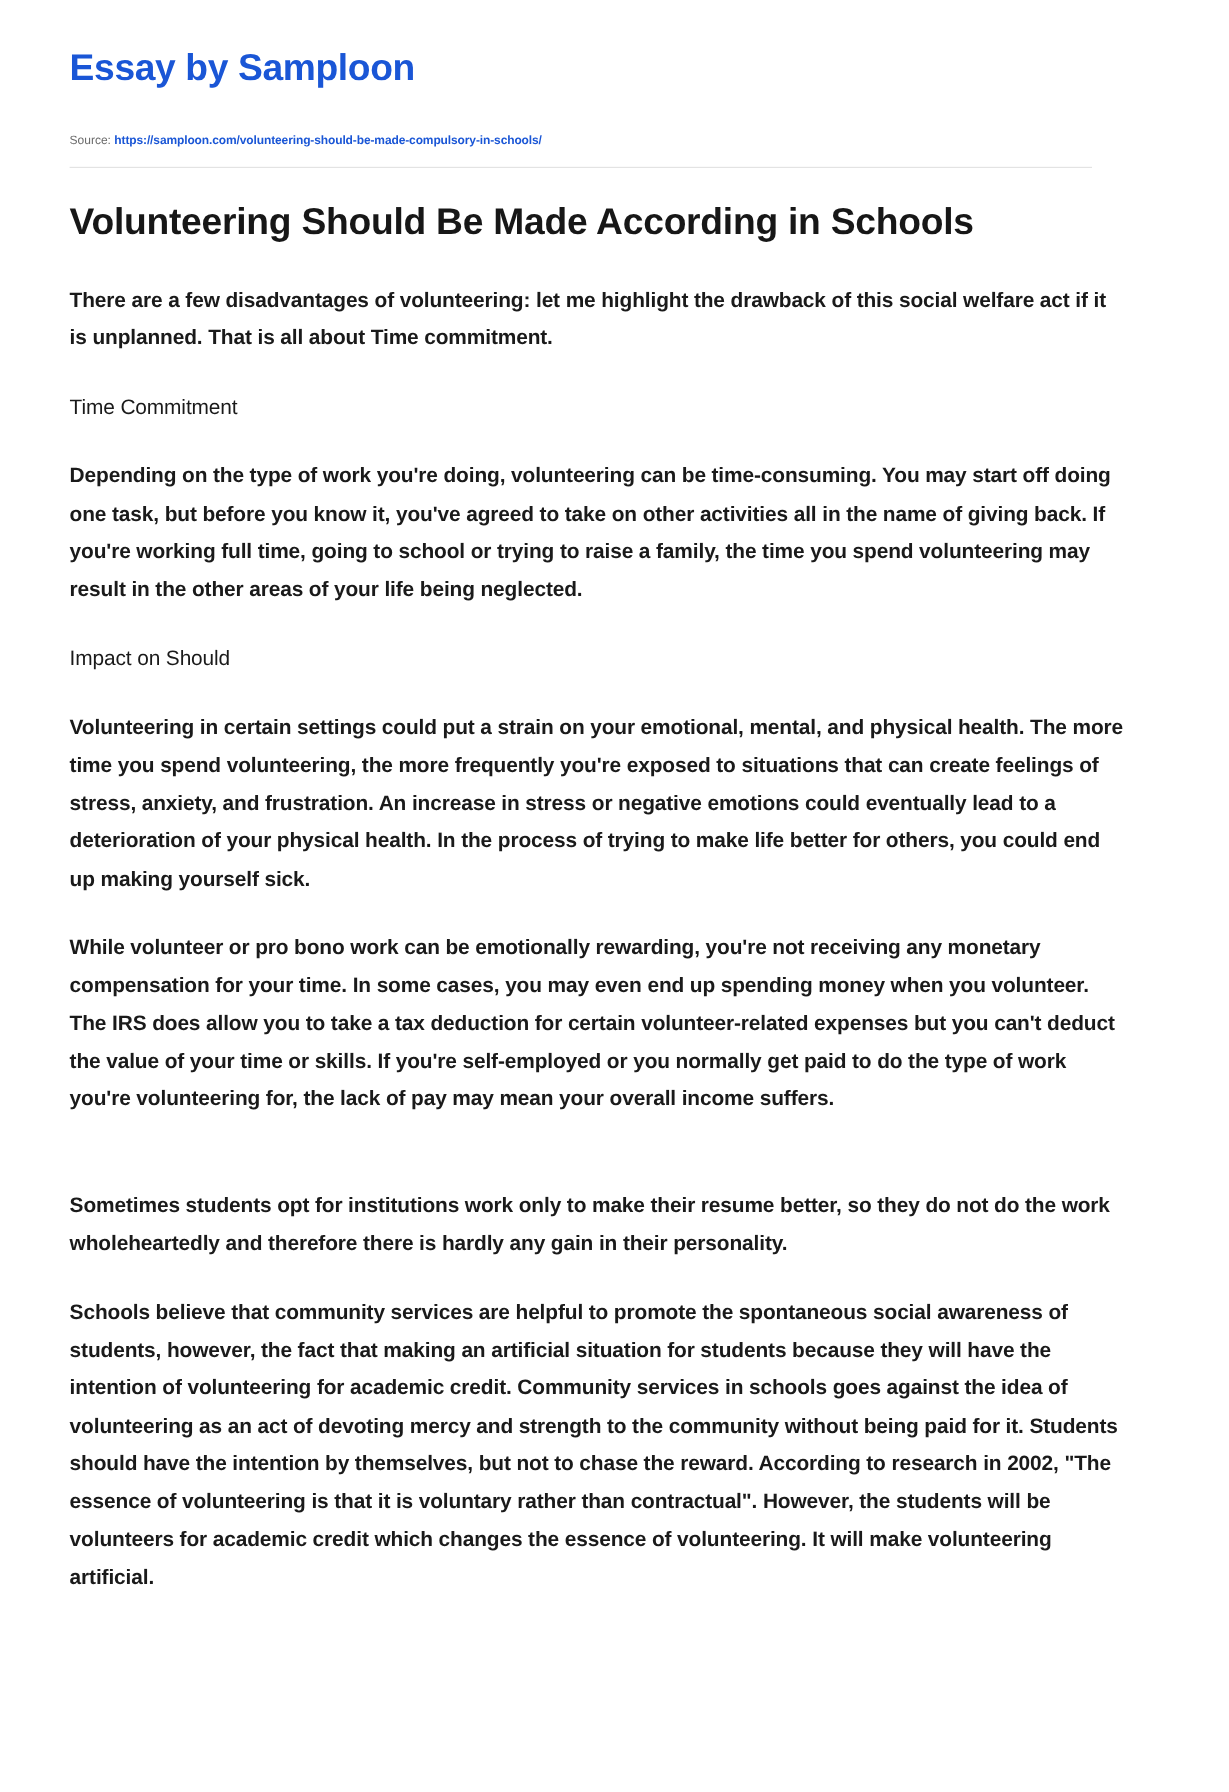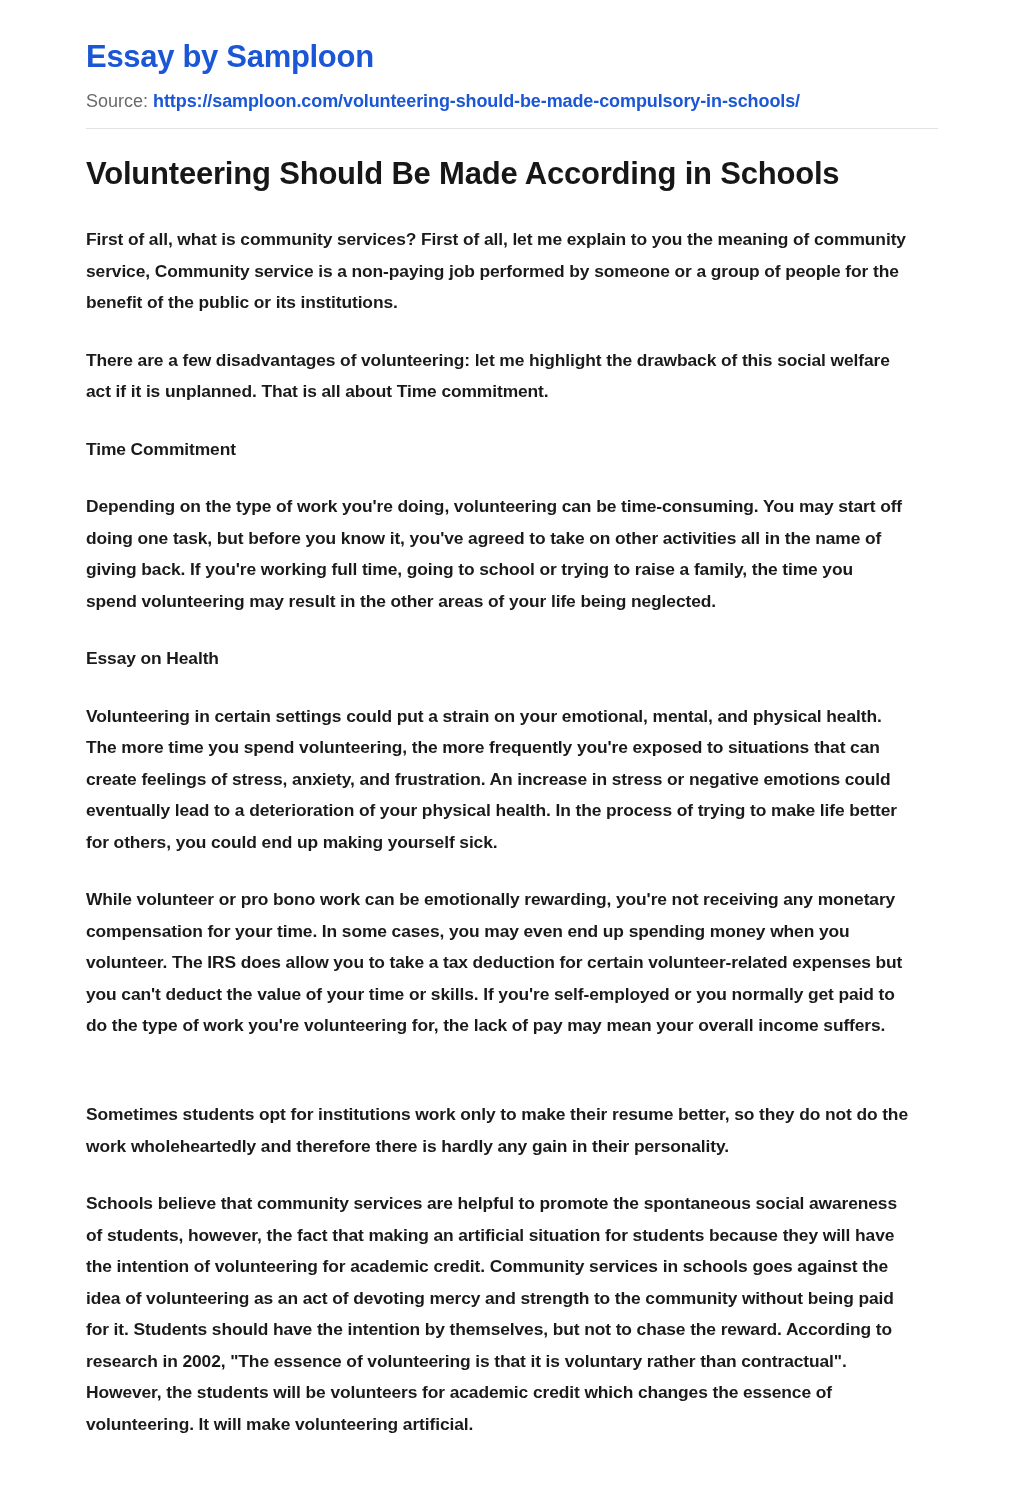--- a/index.html
+++ b/index.html
@@ -11,34 +11,34 @@
     width: 1024px;
     height: 1493px;
     font-family: "Liberation Sans", sans-serif;
     color: #111111;
     overflow: hidden;
   }
   .page {
     width: 994px;
     height: 1493px;
     box-sizing: border-box;
-    padding: 0 86px;
+    padding: 0 58px;
     position: relative;
   }
   .brand {
     font-size: 31px;
     font-weight: bold;
     color: #1a56d6;
     letter-spacing: -0.3px;
     padding-top: 38px;
     line-height: 1.2;
   }
   .source-line {
-    margin-top: 14px;
-    font-size: 18px;
+    margin-top: 36px;
+    font-size: 10px;
     line-height: 1.4;
     white-space: nowrap;
   }
   .source-label {
     color: #6a6a6a;
     font-weight: normal;
   }
   .source-url {
     color: #1a56d6;
     font-weight: bold;
@@ -67,21 +67,21 @@
     font-size: 17.4px;
     line-height: 31.5px;
     font-weight: bold;
     color: #1a1a1a;
     letter-spacing: -0.1px;
   }
   p.subhead {
     margin: 0 0 26px 0;
     font-size: 17.4px;
     line-height: 31.5px;
-    font-weight: bold;
+    font-weight: normal;
     color: #1a1a1a;
     letter-spacing: -0.1px;
   }
   p.para:last-child { margin-bottom: 0; }
 </style>
 </head>
 <body>
 
 <div class="page">
 
@@ -91,29 +91,28 @@
     <span class="source-label">Source:</span>
     <span class="source-url">https://samploon.com/volunteering-should-be-made-compulsory-in-schools/</span>
   </div>
 
   <div class="divider"></div>
 
   <h1 class="doc-title">Volunteering Should Be Made According in Schools</h1>
 
   <div class="body-block">
 
-    <p class="para">First of all, what is community services? First of all, let me explain to you the meaning of community service, Community service is a non-paying job performed by someone or a group of people for the benefit of the public or its institutions.</p>
 
     <p class="para">There are a few disadvantages of volunteering: let me highlight the drawback of this social welfare act if it is unplanned. That is all about Time commitment.</p>
 
     <p class="subhead">Time Commitment</p>
 
     <p class="para">Depending on the type of work you're doing, volunteering can be time-consuming. You may start off doing one task, but before you know it, you've agreed to take on other activities all in the name of giving back. If you're working full time, going to school or trying to raise a family, the time you spend volunteering may result in the other areas of your life being neglected.</p>
 
-    <p class="subhead">Essay on Health</p>
+    <p class="subhead">Impact on Should</p>
 
     <p class="para">Volunteering in certain settings could put a strain on your emotional, mental, and physical health. The more time you spend volunteering, the more frequently you're exposed to situations that can create feelings of stress, anxiety, and frustration. An increase in stress or negative emotions could eventually lead to a deterioration of your physical health. In the process of trying to make life better for others, you could end up making yourself sick.</p>
 
     <p class="para">While volunteer or pro bono work can be emotionally rewarding, you're not receiving any monetary compensation for your time. In some cases, you may even end up spending money when you volunteer. The IRS does allow you to take a tax deduction for certain volunteer-related expenses but you can't deduct the value of your time or skills. If you're self-employed or you normally get paid to do the type of work you're volunteering for, the lack of pay may mean your overall income suffers.</p>
 
     <p class="para">
       <br>
       <span>Sometimes students opt for institutions work only to make their resume better, so they do not do the work wholeheartedly and therefore there is hardly any gain in their personality.</span>
     </p>
 

